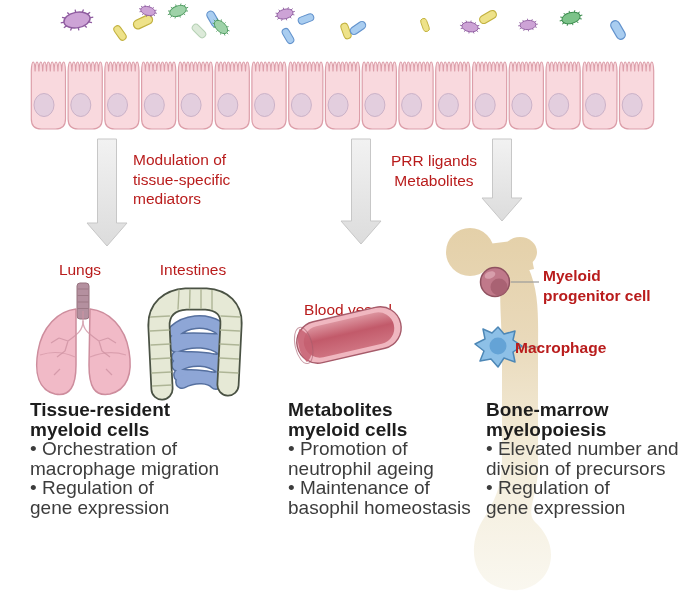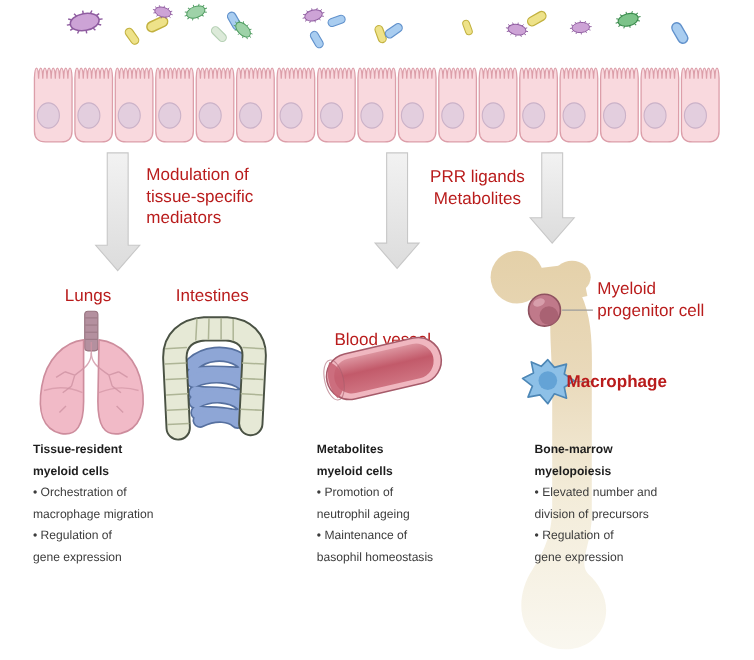--- a/index.html
+++ b/index.html
@@ -4,21 +4,21 @@
 <style>
   html,body{margin:0;padding:0;background:#fff;}
   .canvas{
     position:relative;width:685px;height:600px;background:#ffffff;
     overflow:hidden;font-family:"Liberation Sans", sans-serif;
   }
   .canvas svg{position:absolute;display:block;}
   .lbl{position:absolute;font-size:15.5px;line-height:19.5px;color:#b91c1c;}
   .lbl span{display:block;}
   .center{text-align:center;}
-  .outcome{position:absolute;font-size:11px;line-height:19.5px;color:#3c3c3c;width:210px;}
+  .outcome{position:absolute;font-size:19px;line-height:19.5px;color:#3c3c3c;width:210px;}
   .outcome-heading{font-weight:bold;color:#1d1d1d;}
   .outcome-heading span,.outcome-body span{display:block;}
 </style>
 </head>
 <body>
 
 <div class="canvas">
 
   <svg id="microbes-svg" style="left:0;top:0;" width="685" height="56" viewBox="0 0 685 56">
       <g transform="translate(77,20) rotate(-10) scale(1.1)">
@@ -371,21 +371,21 @@
       <circle cx="55" cy="57" r="14.5" fill="#c0798a" stroke="#8f5260" stroke-width="1.5"></circle>
       <circle cx="59" cy="62" r="8.5" fill="#a55e6e" opacity="0.85"></circle>
       <ellipse cx="50" cy="50" rx="5.5" ry="3.5" fill="#d9a2ae" opacity="0.9" transform="rotate(-20 50 50)"></ellipse>
     </g>
     <g>
       <path d="M 58,102 L 64,109 L 75,106 L 73,115 L 82,121 L 73,127 L 75,137 L 64,133 L 58,142 L 51,134 L 40,136 L 44,126 L 35,119 L 45,114 L 43,104 L 52,108 Z" fill="#8dc0e7" stroke="#4d87b6" stroke-width="1.5" stroke-linejoin="round"></path>
       <circle cx="58" cy="121" r="8.5" fill="#5fa0d4" opacity="0.9"></circle>
     </g>
   </svg>
 
-  <div class="lbl" style="left:543px;top:253px;">
+  <div class="lbl" style="left:543px;top:266px;font-weight:bold;">
     <span>Myeloid</span>
     <span>progenitor cell</span>
   </div>
   <div class="lbl" style="left:515px;top:338px;font-weight:bold;">Macrophage</div>
 
   <div class="outcome" style="left:30px;top:400px;">
     <div class="outcome-heading">
       <span>Tissue-resident</span>
       <span>myeloid cells</span>
     </div>

